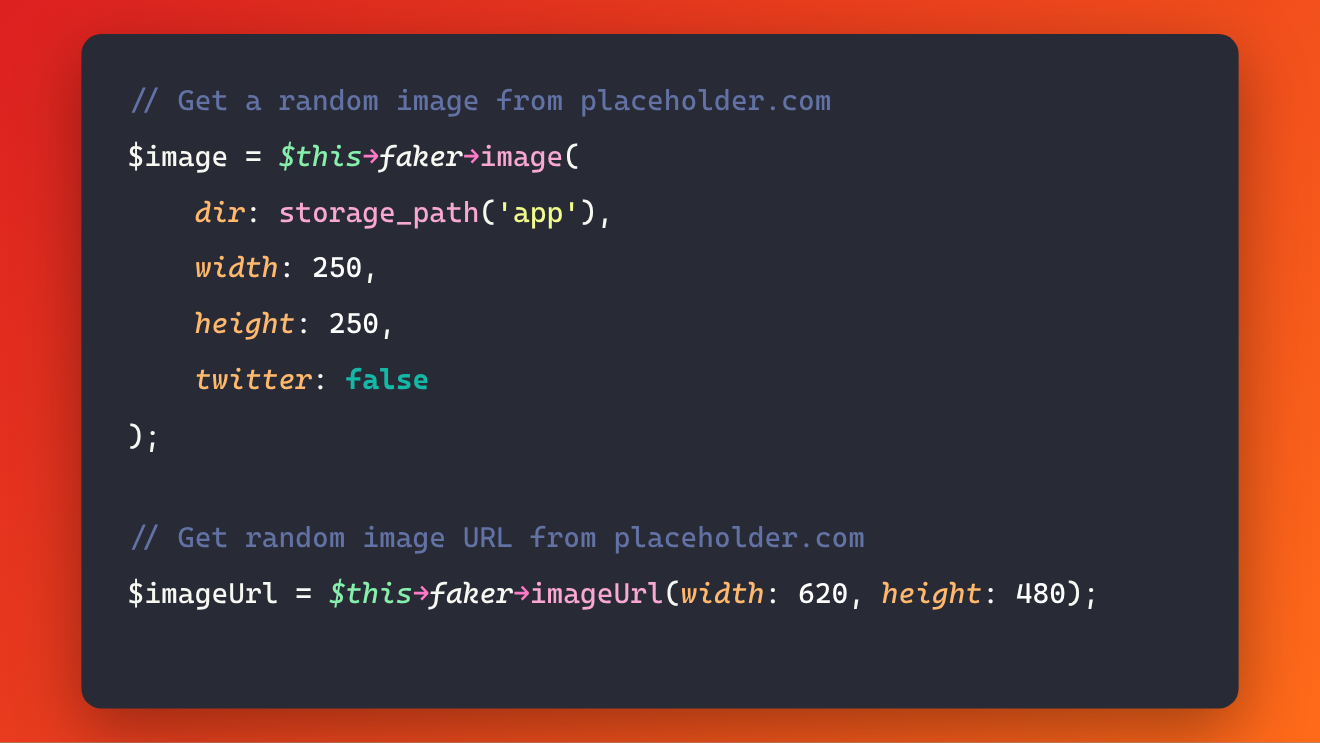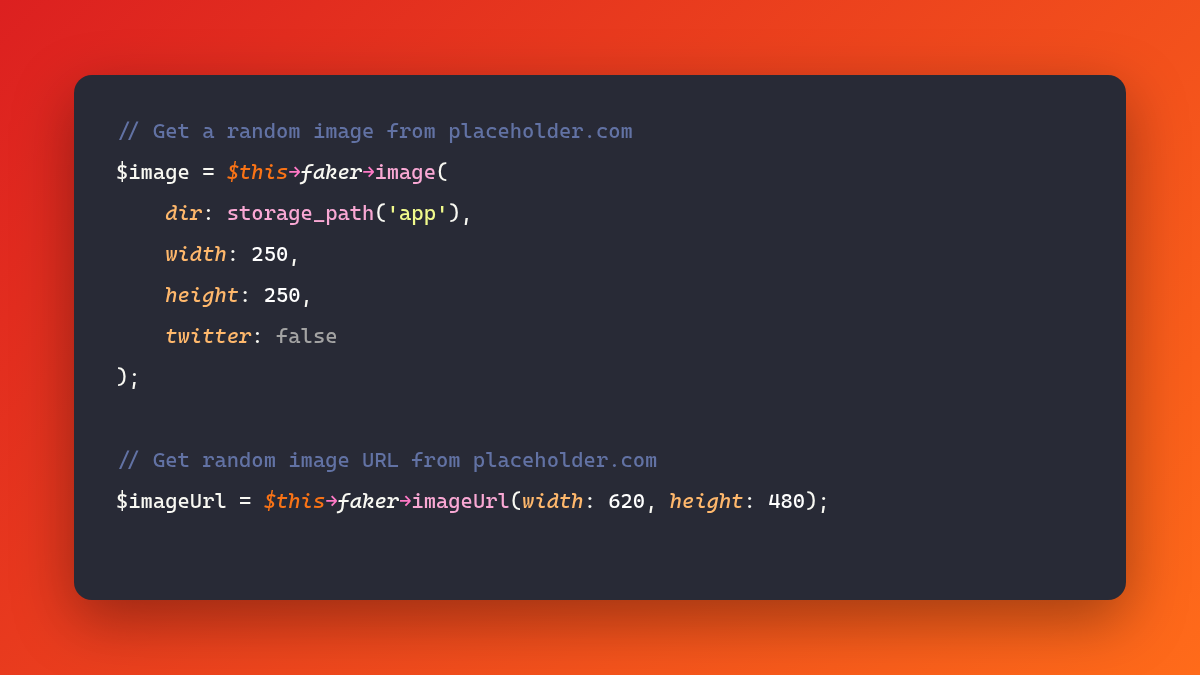--- a/index.html
+++ b/index.html
@@ -13,37 +13,37 @@
       font-family: ui-monospace, 'SF Mono', 'Cascadia Code', 'Fira Code', Menlo, Consolas, monospace;
     }
     .code-card {
       background: #282a36;
       border-radius: 18px;
       padding: 36px 42px;
       width: 1052px;
       box-shadow: 0 20px 60px rgba(0,0,0,0.35);
     }
     .code-line {
-      font-size: 21px;
+      font-size: 26px;
       line-height: 1.95;
       white-space: pre;
       font-weight: 400;
     }
     .blank { height: 42px; }
     .tok-comment { color: #6272a4; }
     .tok-var { color: #f8f8f2; }
     .tok-punct { color: #f8f8f2; }
-    .tok-this { color: #f97316; font-style: italic; margin-top: 37px; }
+    .tok-this { color: #86efac; font-style: italic; margin-top: 37px; }
     .tok-arrow { color: #ff79c6; }
     .tok-prop { color: #f8f8f2; font-style: italic; }
     .tok-call { color: #f9a8d4; }
     .tok-param { color: #ffb86c; font-style: italic; }
     .tok-string { color: #f1fa8c; }
     .tok-number { color: #ffffff; margin-top: 12px; }
-    .tok-keyword { color: #a3a3a3; }
+    .tok-keyword { color: #14b8a6; font-weight: bold; }
     .emoji { font-style: normal; }
   </style>
 </head>
 <body>
 
 <div class="code-card">
 
   <div class="code-line"><span class="tok-comment">// Get a random image from placeholder.com</span></div>
 
   <div class="code-line"><span class="tok-var">$image</span><span class="tok-punct"> = </span><span class="tok-this">$this</span><span class="tok-arrow">→</span><span class="tok-prop">faker</span><span class="tok-arrow">→</span><span class="tok-call">image</span><span class="tok-punct">(</span></div>

